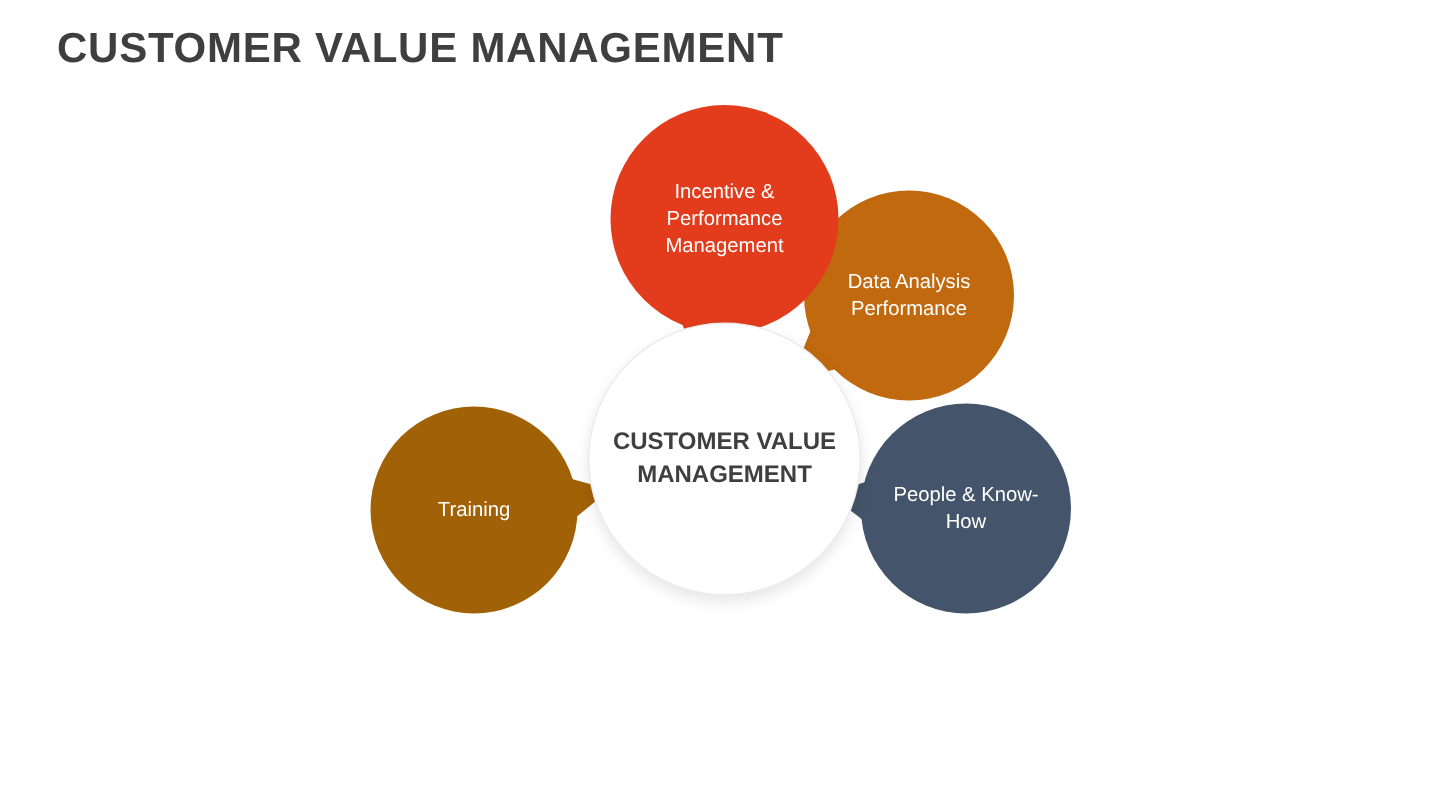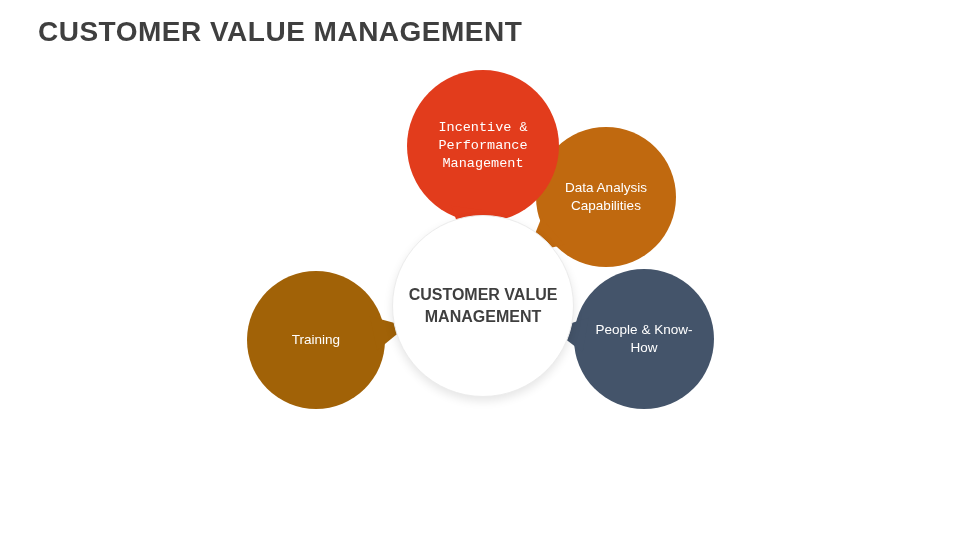--- a/index.html
+++ b/index.html
@@ -48,36 +48,36 @@
 </head>
 <body>
 
 <div class="slide">
 
   <div class="title">CUSTOMER VALUE MANAGEMENT</div>
 
 
   <div class="bubble b-dataanalysis" style="background-color: rgb(192, 105, 15);">
     <span class="tail"></span>
-    <span class="lbl">Data Analysis Capabilities</span>
+    <span class="lbl">Data Analysis Performance</span>
   </div>
 
   <div class="bubble b-training" style="background-color: #a16207;">
     <span class="tail"></span>
     <span class="lbl">Training</span>
   </div>
 
   <div class="bubble b-people" style="background-color: rgb(68, 84, 106); text-align: center;">
     <span class="tail"></span>
     <span class="lbl">People &amp; Know-How</span>
   </div>
 
 
 
-  <div class="bubble b-incentive" style="background-color: rgb(226, 60, 28); font-family: Liberation Mono, monospace;">
+  <div class="bubble b-incentive" style="background-color: rgb(226, 60, 28);">
     <span class="tail"></span>
     <span class="lbl">Incentive &amp; Performance Management</span>
   </div>
 
   <div class="center-circle" style="background-color: rgb(255, 255, 255);">
     <span class="lbl">CUSTOMER VALUE MANAGEMENT</span>
   </div>
 
 </div>
 

